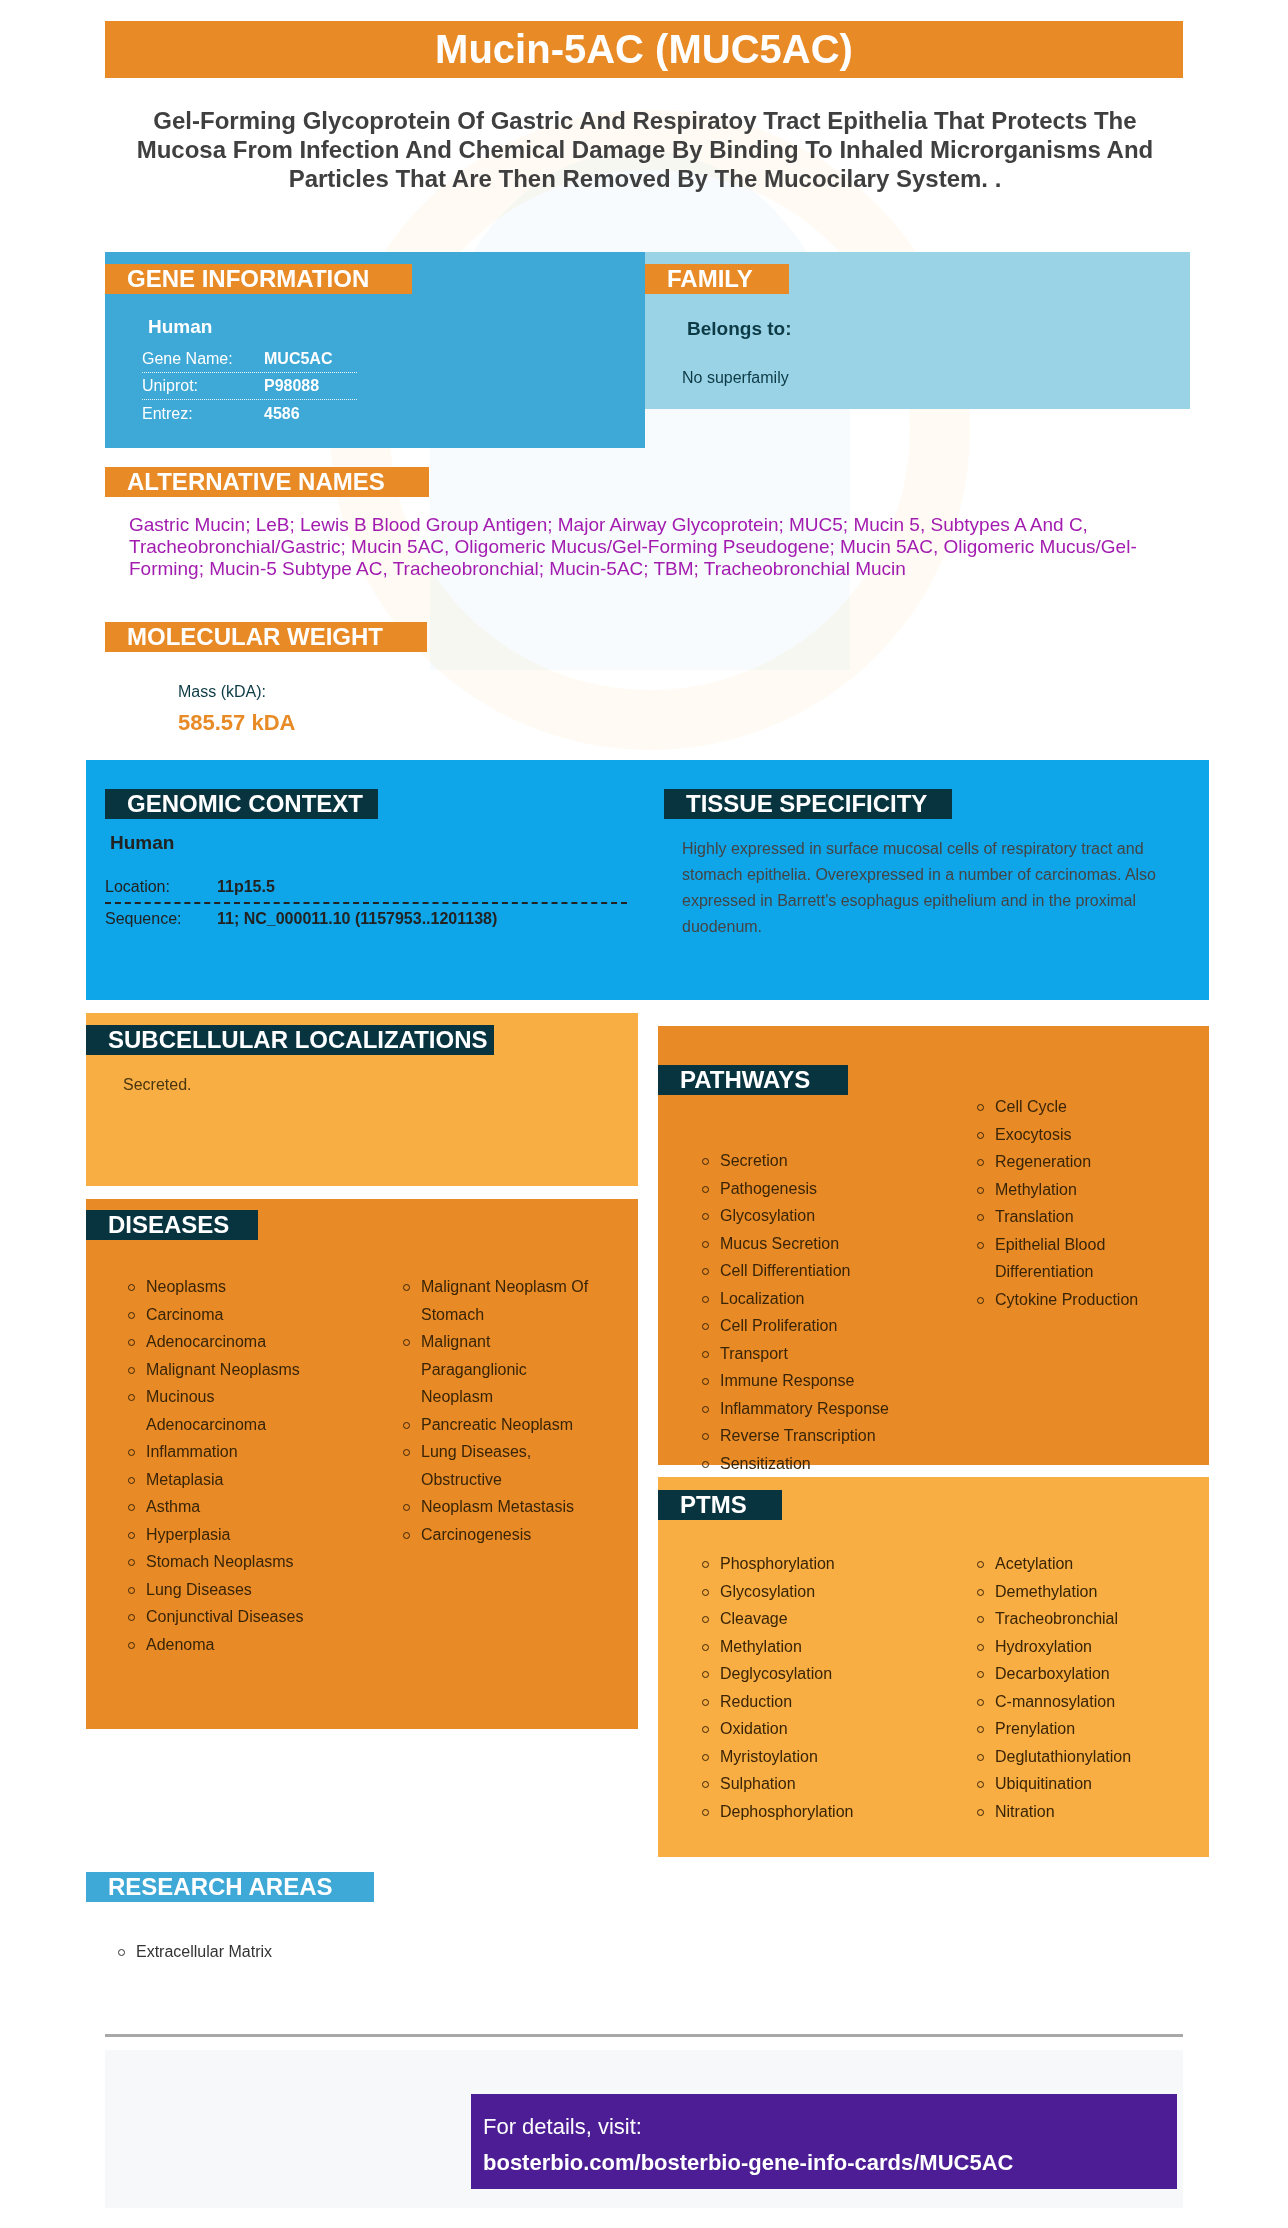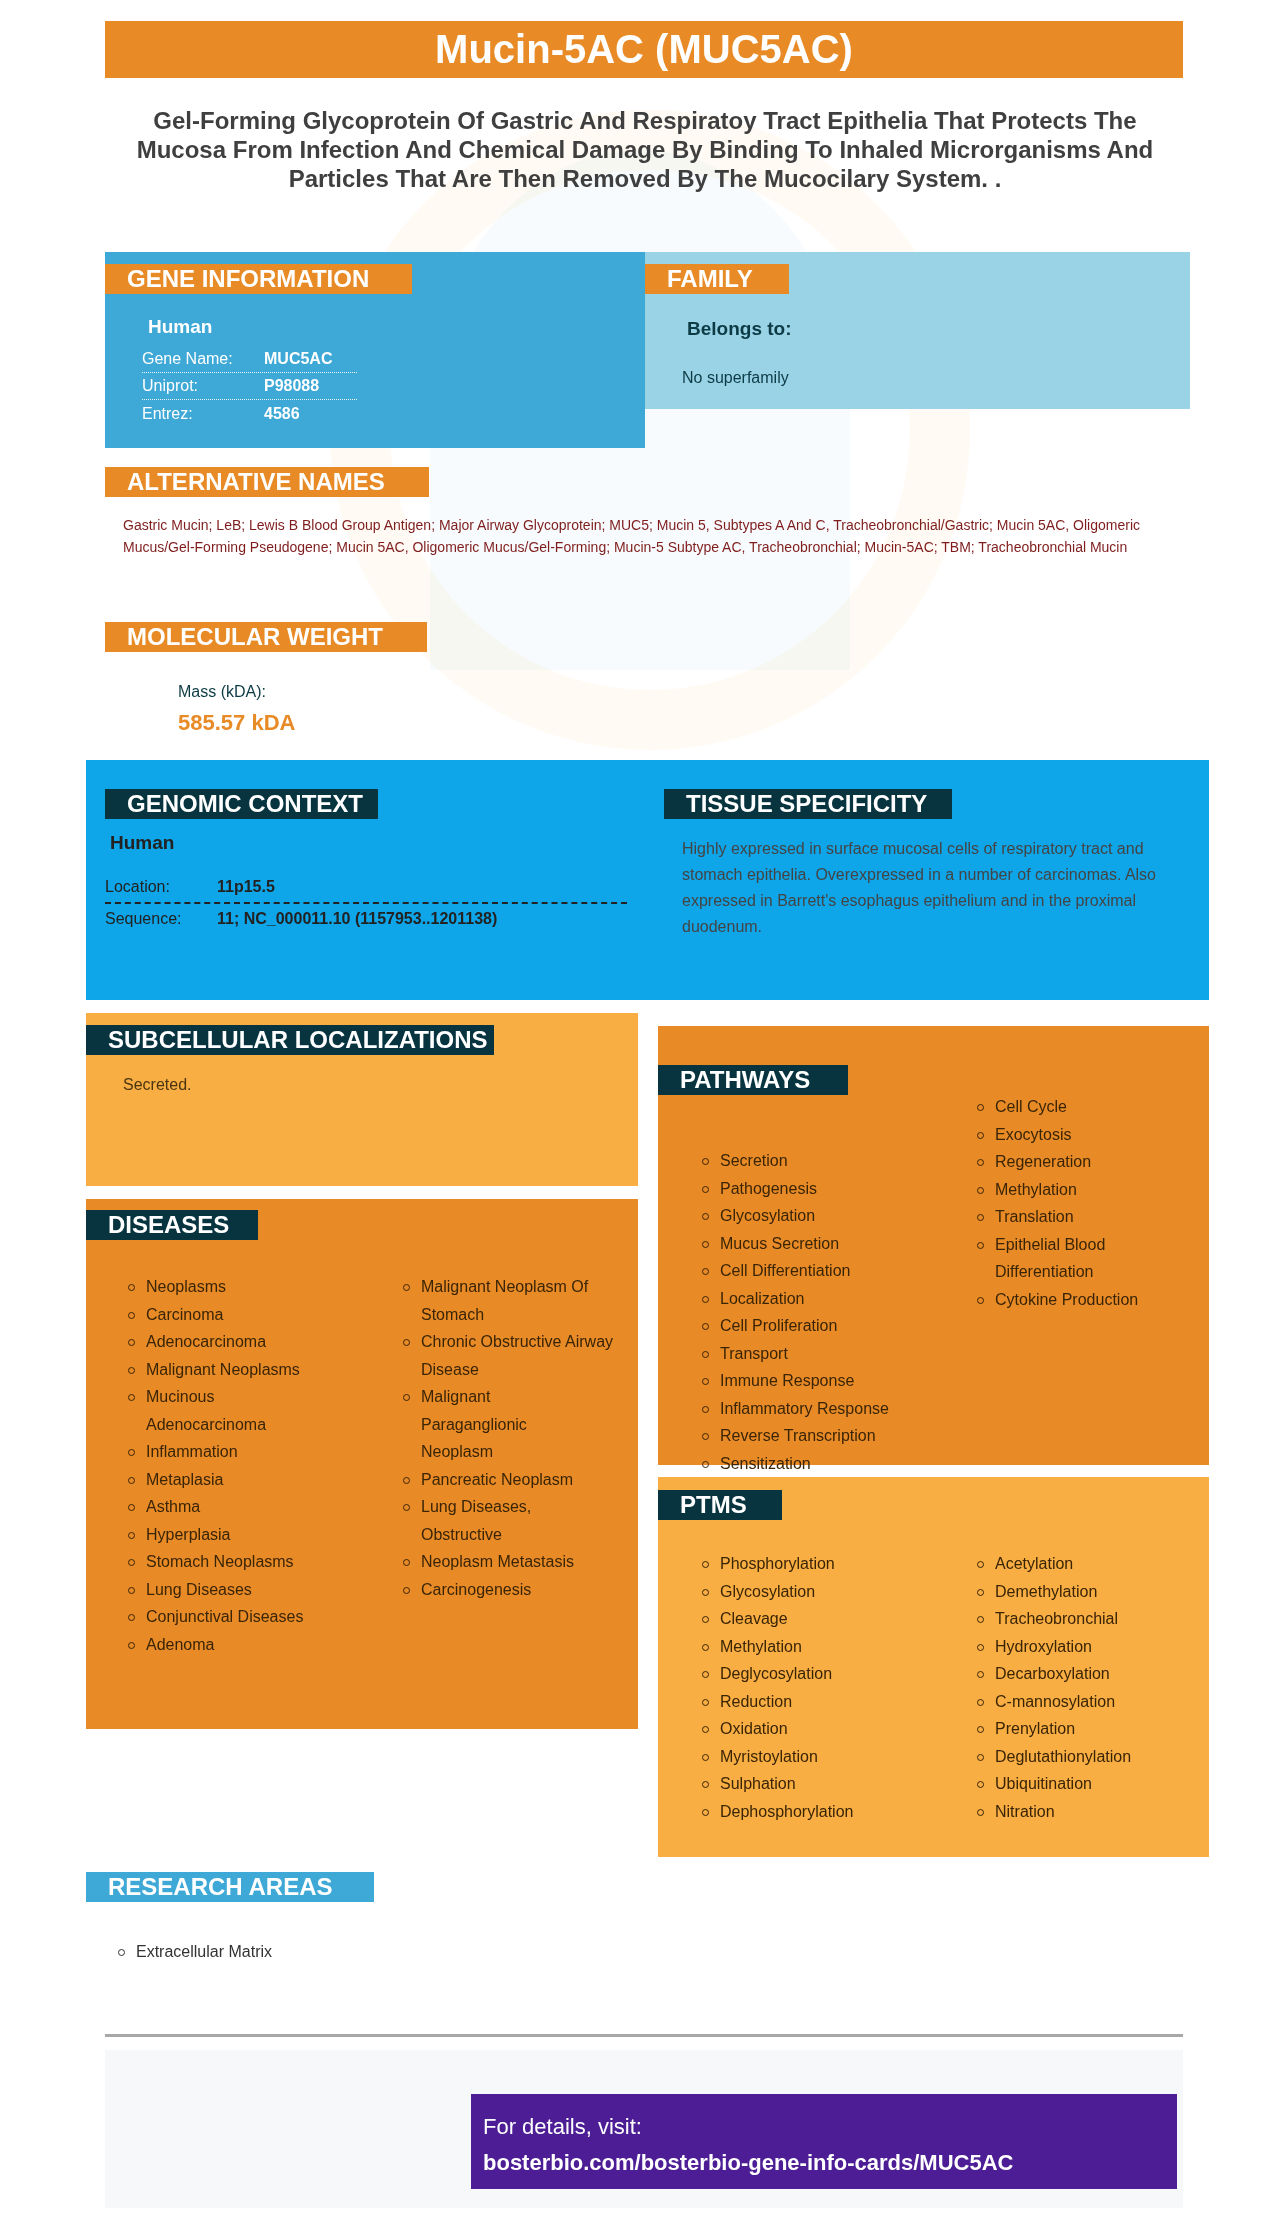--- a/index.html
+++ b/index.html
@@ -30,21 +30,21 @@
   .gi-human { position: absolute; left: 43px; top: 64px; color: #fff; font-weight: bold; font-size: 19px; }
   .gi-table { position: absolute; left: 37px; top: 94px; width: 215px; }
   .gi-row { display: flex; height: 27px; align-items: center; font-size: 16px; color: #fff; border-bottom: 1px dotted rgba(255,255,255,0.9); }
   .gi-row:last-child { border-bottom: none; }
   .gi-row .lbl { width: 122px; }
   .gi-row .val { font-weight: bold; }
 
   .fam-belongs { position: absolute; left: 42px; top: 66px; font-weight: bold; font-size: 19px; color: #0c3a45; }
   .fam-val { position: absolute; left: 37px; top: 117px; font-size: 16px; color: #0c3a45; }
 
-  .alt-text { left: 123px; top: 514px; width: 1050px; font-size: 14px; line-height: 22px; color: #7f1d1d; }
+  .alt-text { left: 129px; top: 514px; width: 1050px; font-size: 19px; line-height: 22px; color: #a21caf; }
 
   .mw-label { left: 178px; top: 683px; font-size: 16px; color: #0c3a45; }
   .mw-value { left: 178px; top: 710px; font-size: 22px; font-weight: bold; color: #e88b27; }
 
   .gray-sec { left: 86px; top: 760px; width: 1123px; height: 240px; background: #0ea5e9; }
   .gc-human { position: absolute; left: 24px; top: 72px; font-weight: bold; font-size: 19px; color: #222; }
   .gc-row { position: absolute; left: 19px; display: flex; font-size: 16px; color: #222; width: 522px; }
   .gc-row .lbl { width: 112px; }
   .gc-row .val { font-weight: bold; }
   .gc-row.first { top: 118px; height: 26px; border-bottom: 2px dashed #222; }
@@ -144,21 +144,20 @@
     <li>Metaplasia</li>
     <li>Asthma</li>
     <li>Hyperplasia</li>
     <li>Stomach Neoplasms</li>
     <li>Lung Diseases</li>
     <li>Conjunctival Diseases</li>
     <li>Adenoma</li>
   </ul>
   <ul class="col abs" style="left:317px;top:74px;width:215px;">
     <li>Malignant Neoplasm Of Stomach</li>
-    <li>Chronic Obstructive Airway Disease</li>
     <li style="width:145px;">Malignant Paraganglionic Neoplasm</li>
     <li>Pancreatic Neoplasm</li>
     <li style="width:170px;">Lung Diseases, Obstructive</li>
     <li>Neoplasm Metastasis</li>
     <li>Carcinogenesis</li>
   </ul>
 </div>
 
 <div class="abs path-box">
   <div class="hdr dark" style="left:0;top:11px;width:190px;margin-top:28px;">PATHWAYS</div>

